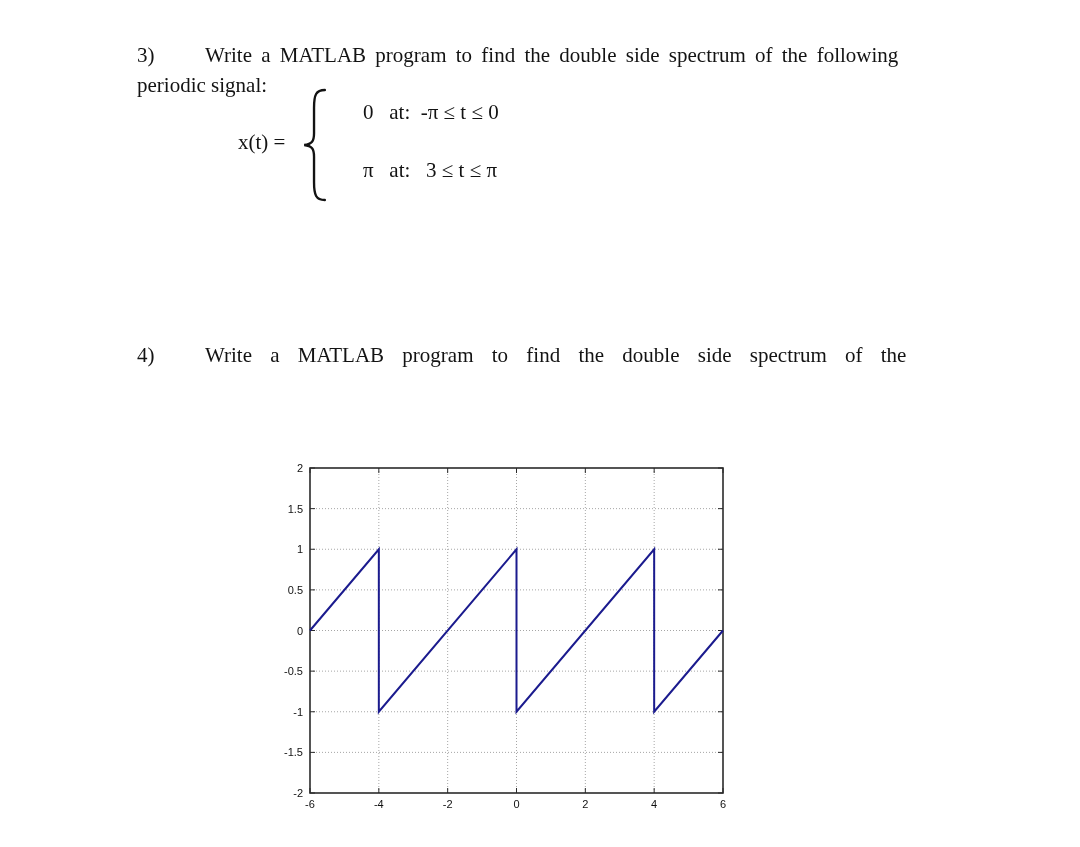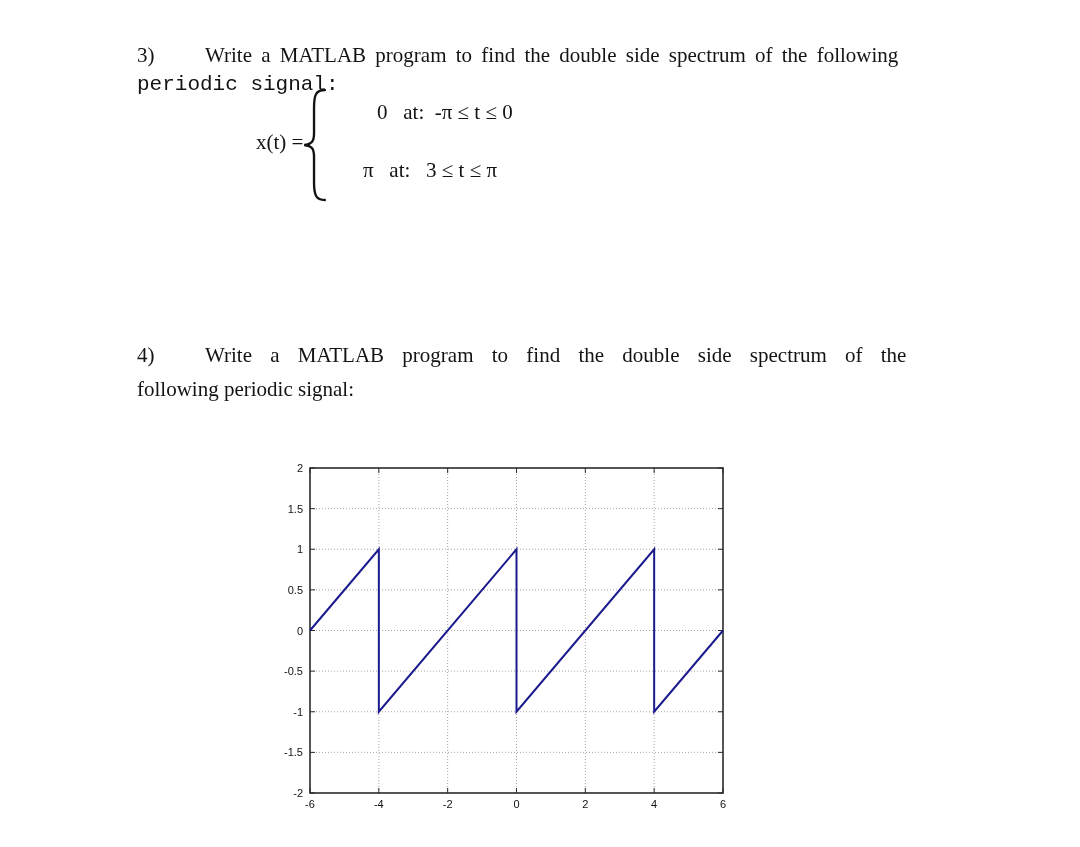--- a/index.html
+++ b/index.html
@@ -26,34 +26,33 @@
     fill: #111111;
   }
 </style>
 </head>
 <body>
 
 <div class="page">
 
   <span class="abs body-text" style="left:137px; top:42px;">3)</span>
   <span class="abs body-text q3-fill" style="left:205px; top:42px;">Write a MATLAB program to find the double side spectrum of the following</span>
-  <span class="abs body-text" style="left:137px; top:72px;font-family:Liberation Mono, monospace;">periodic signal:</span>
+  <span class="abs body-text" style="left:137px; top:72px;">periodic signal:</span>
 
-  <span class="abs formula-text" style="left:256px; top:129px;">x(t) =</span>
+  <span class="abs formula-text" style="left:238px; top:129px;">x(t) =</span>
   <span class="brace-box" style="left:300px; top:87px; width:32px; height:116px;">
     <svg width="32" height="116" viewBox="0 0 30 118">
       <path d="M 24 3 C 15 3 13 8 13 21 L 13 47 C 13 55 11 58 3 59 C 11 60 13 63 13 71 L 13 97 C 13 110 15 115 24 115" fill="none" stroke="#131313" stroke-width="2.4" stroke-linecap="round"></path>
     </svg>
   </span>
-  <span class="abs formula-text" style="left:377px; top:99px;">0   at:  -π ≤ t ≤ 0</span>
+  <span class="abs formula-text" style="left:363px; top:99px;">0   at:  -π ≤ t ≤ 0</span>
   <span class="abs formula-text" style="left:363px; top:157px;">π   at:   3 ≤ t ≤ π</span>
 
   <span class="abs body-text" style="left:137px; top:342px;">4)</span>
   <span class="abs body-text q4-just" style="left:205px; top:342px;">Write a MATLAB program to find the double side spectrum of the</span>
-  <span class="abs body-text" style="left:137px; top:376px;">following periodic signal:</span>
 
   <div class="figure-box" style="left:270px; top:450px; width:480px; height:372px;">
     <svg id="plot-svg" width="480" height="372" viewBox="0 0 480 372">
         <line x1="108.83333333333333" y1="18" x2="108.83333333333333" y2="343" stroke="#a6a6a6" stroke-width="1" stroke-dasharray="1,2"></line>
         <line x1="177.66666666666666" y1="18" x2="177.66666666666666" y2="343" stroke="#a6a6a6" stroke-width="1" stroke-dasharray="1,2"></line>
         <line x1="246.5" y1="18" x2="246.5" y2="343" stroke="#a6a6a6" stroke-width="1" stroke-dasharray="1,2"></line>
         <line x1="315.3333333333333" y1="18" x2="315.3333333333333" y2="343" stroke="#a6a6a6" stroke-width="1" stroke-dasharray="1,2"></line>
         <line x1="384.1666666666667" y1="18" x2="384.1666666666667" y2="343" stroke="#a6a6a6" stroke-width="1" stroke-dasharray="1,2"></line>
         <line x1="40" y1="302.375" x2="453" y2="302.375" stroke="#a6a6a6" stroke-width="1" stroke-dasharray="1,2"></line>
         <line x1="40" y1="261.75" x2="453" y2="261.75" stroke="#a6a6a6" stroke-width="1" stroke-dasharray="1,2"></line>

